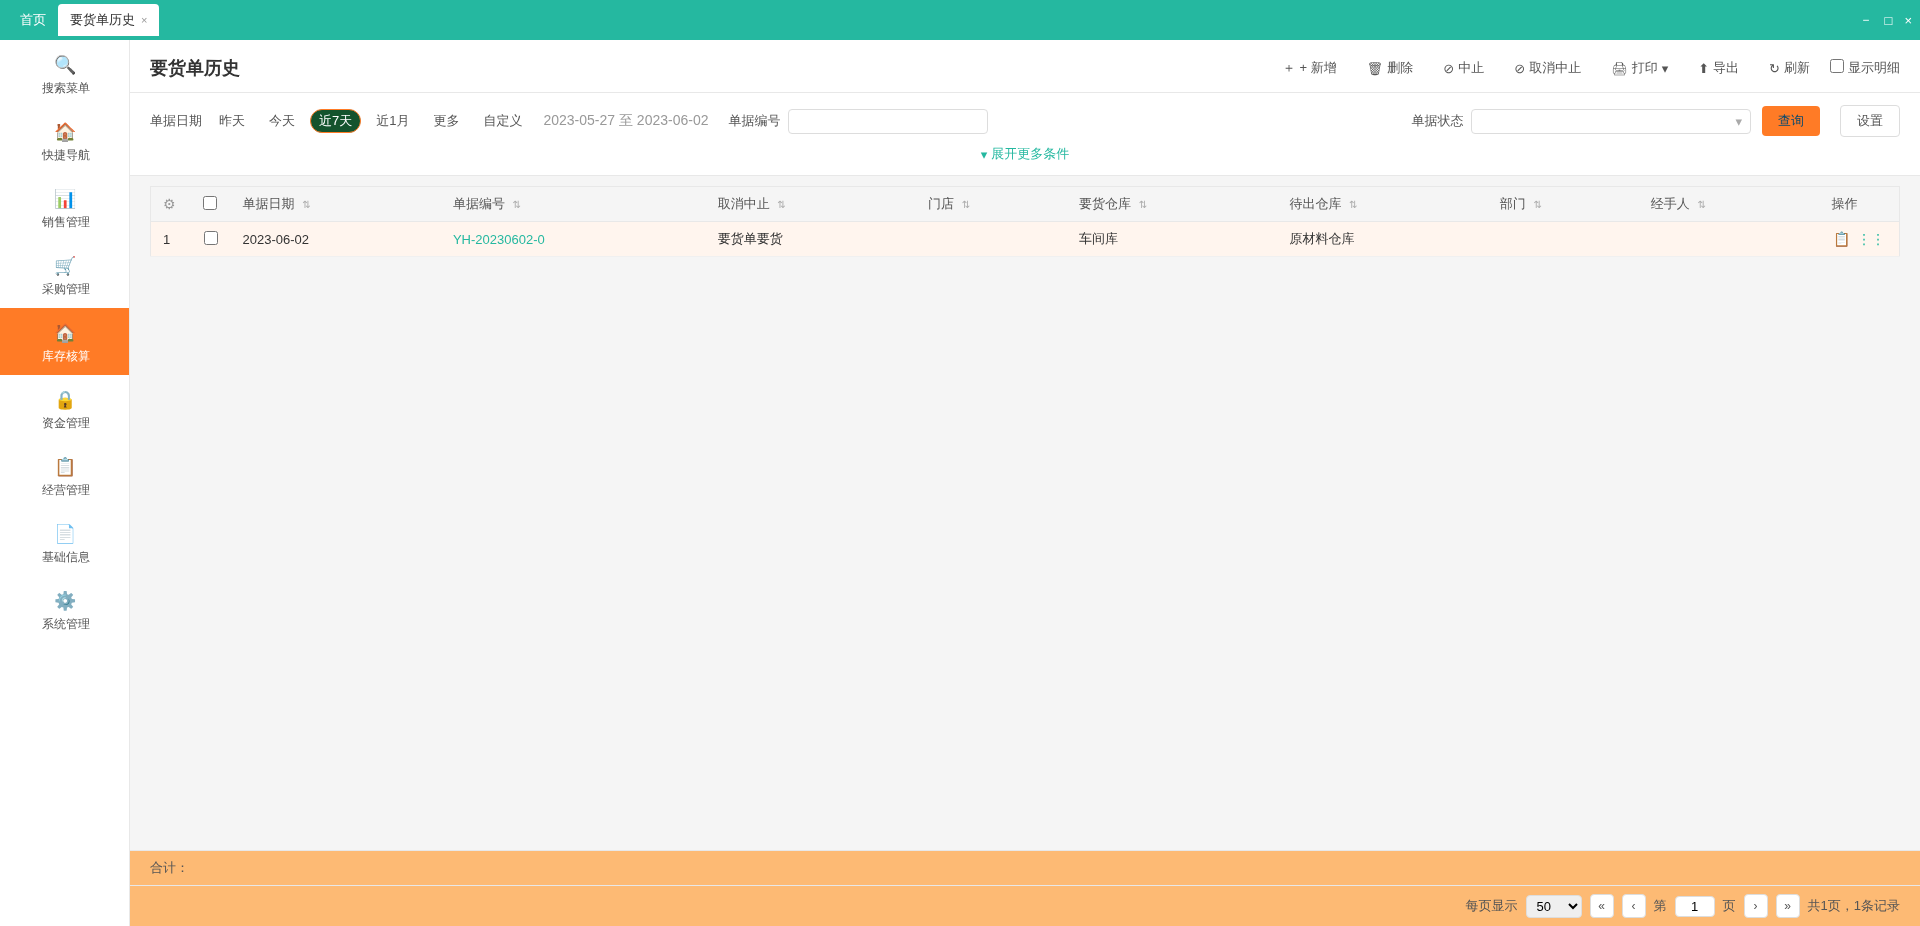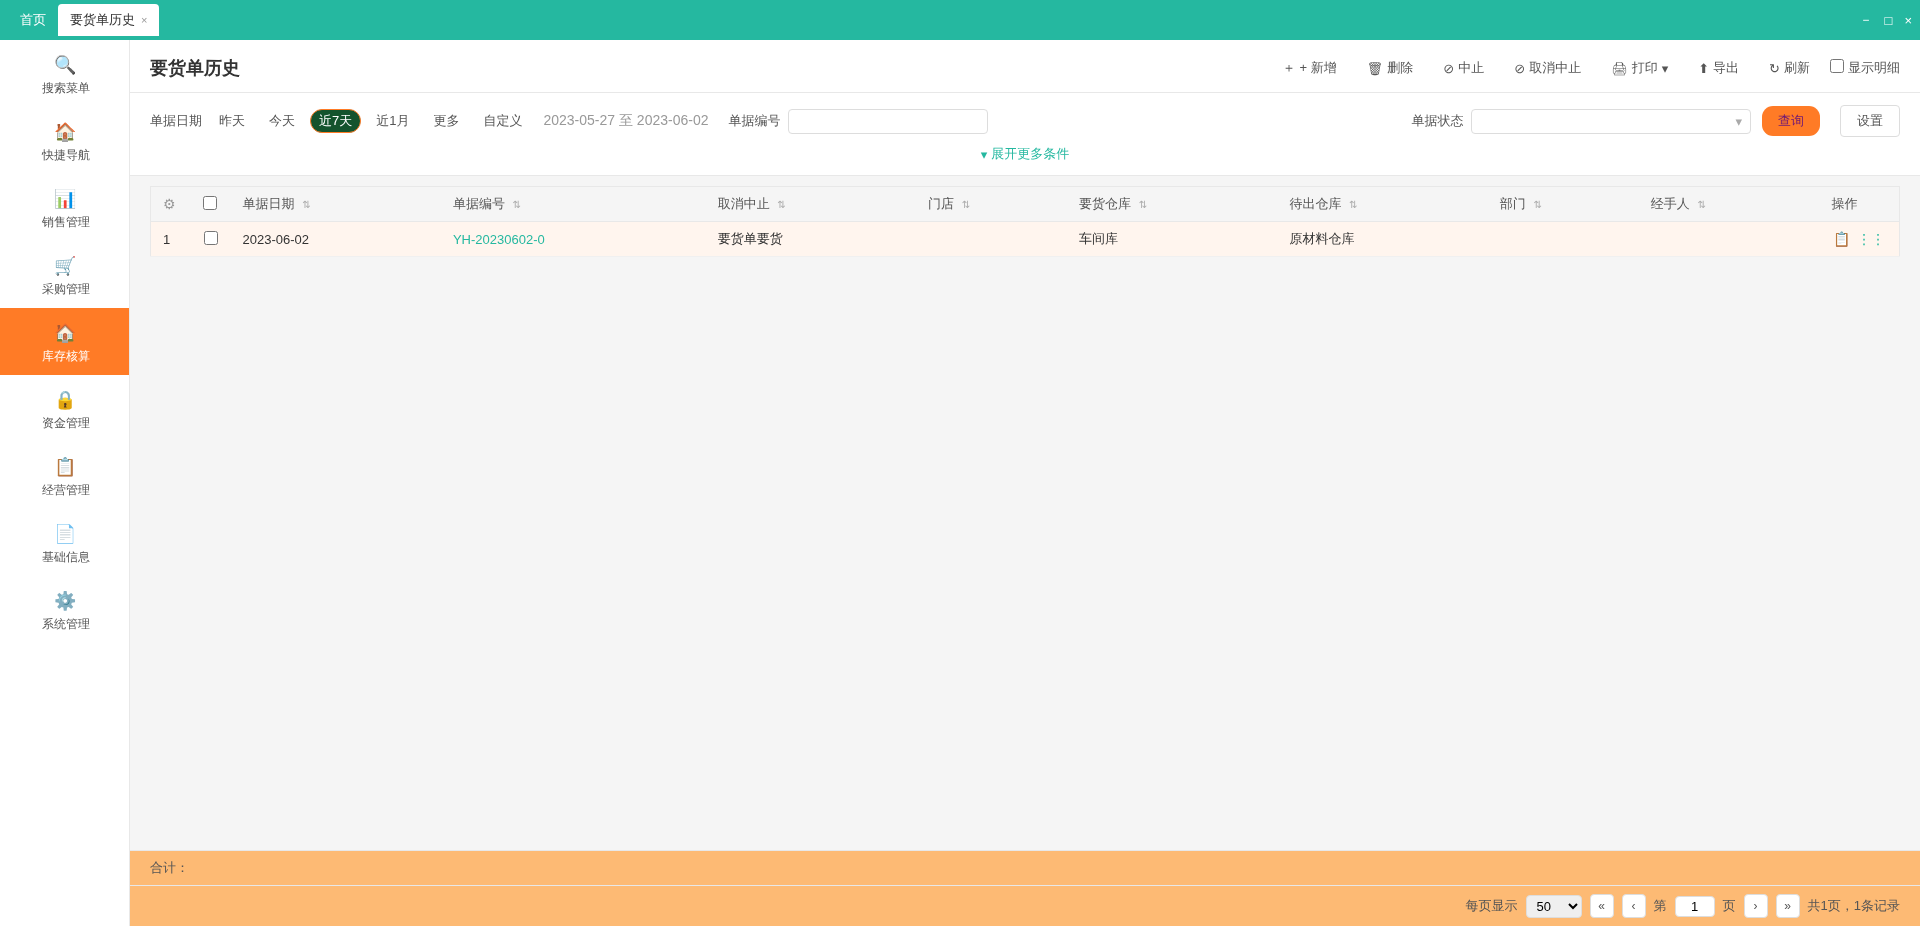--- a/index.html
+++ b/index.html
@@ -24,21 +24,21 @@
     .sidebar-item .icon { font-size: 18px; }
 
     
     .content { flex: 1; display: flex; flex-direction: column; overflow: hidden; background: #f5f5f5; }
 
     
     .page-header { background: #fff; padding: 14px 20px 0; border-bottom: 1px solid #e8e8e8; display: flex; align-items: center; justify-content: space-between; flex-shrink: 0; }
     .page-title { font-size: 18px; font-weight: 600; color: #333; padding-bottom: 10px; }
     .header-actions { display: flex; align-items: center; gap: 10px; padding-bottom: 10px; }
     .action-btn { display: flex; align-items: center; gap: 4px; padding: 5px 10px; border: none; background: transparent; cursor: pointer; color: #555; font-size: 13px; }
-    .action-btn.primary { background: #ff7b26; color: #701a75; border-radius: 11px; padding: 6px 16px; text-align: right; }
+    .action-btn.primary { background: #ff7b26; color: #0c4a6e; border-radius: 4px; padding: 6px 16px; text-align: right; }
     .action-btn.secondary { background: #fff; color: #555; border: 1px solid #ddd; border-radius: 4px; padding: 6px 16px; }
     .display-detail { display: flex; gap: 4px; font-size: 13px; color: #555; cursor: pointer; }
 
     
     .filter-bar { background: #fff; padding: 12px 20px; border-bottom: 1px solid #e8e8e8; flex-shrink: 0; }
     .filter-row { display: flex; align-items: center; gap: 20px; flex-wrap: wrap; }
     .filter-item { display: flex; align-items: center; gap: 8px; }
     .filter-label { color: #555; font-size: 13px; white-space: nowrap; }
     .date-filters { display: flex; align-items: center; gap: 6px; }
     .date-btn { padding: 2px 8px; border-radius: 12px; cursor: pointer; font-size: 13px; color: #555; border: 1px solid transparent; }

